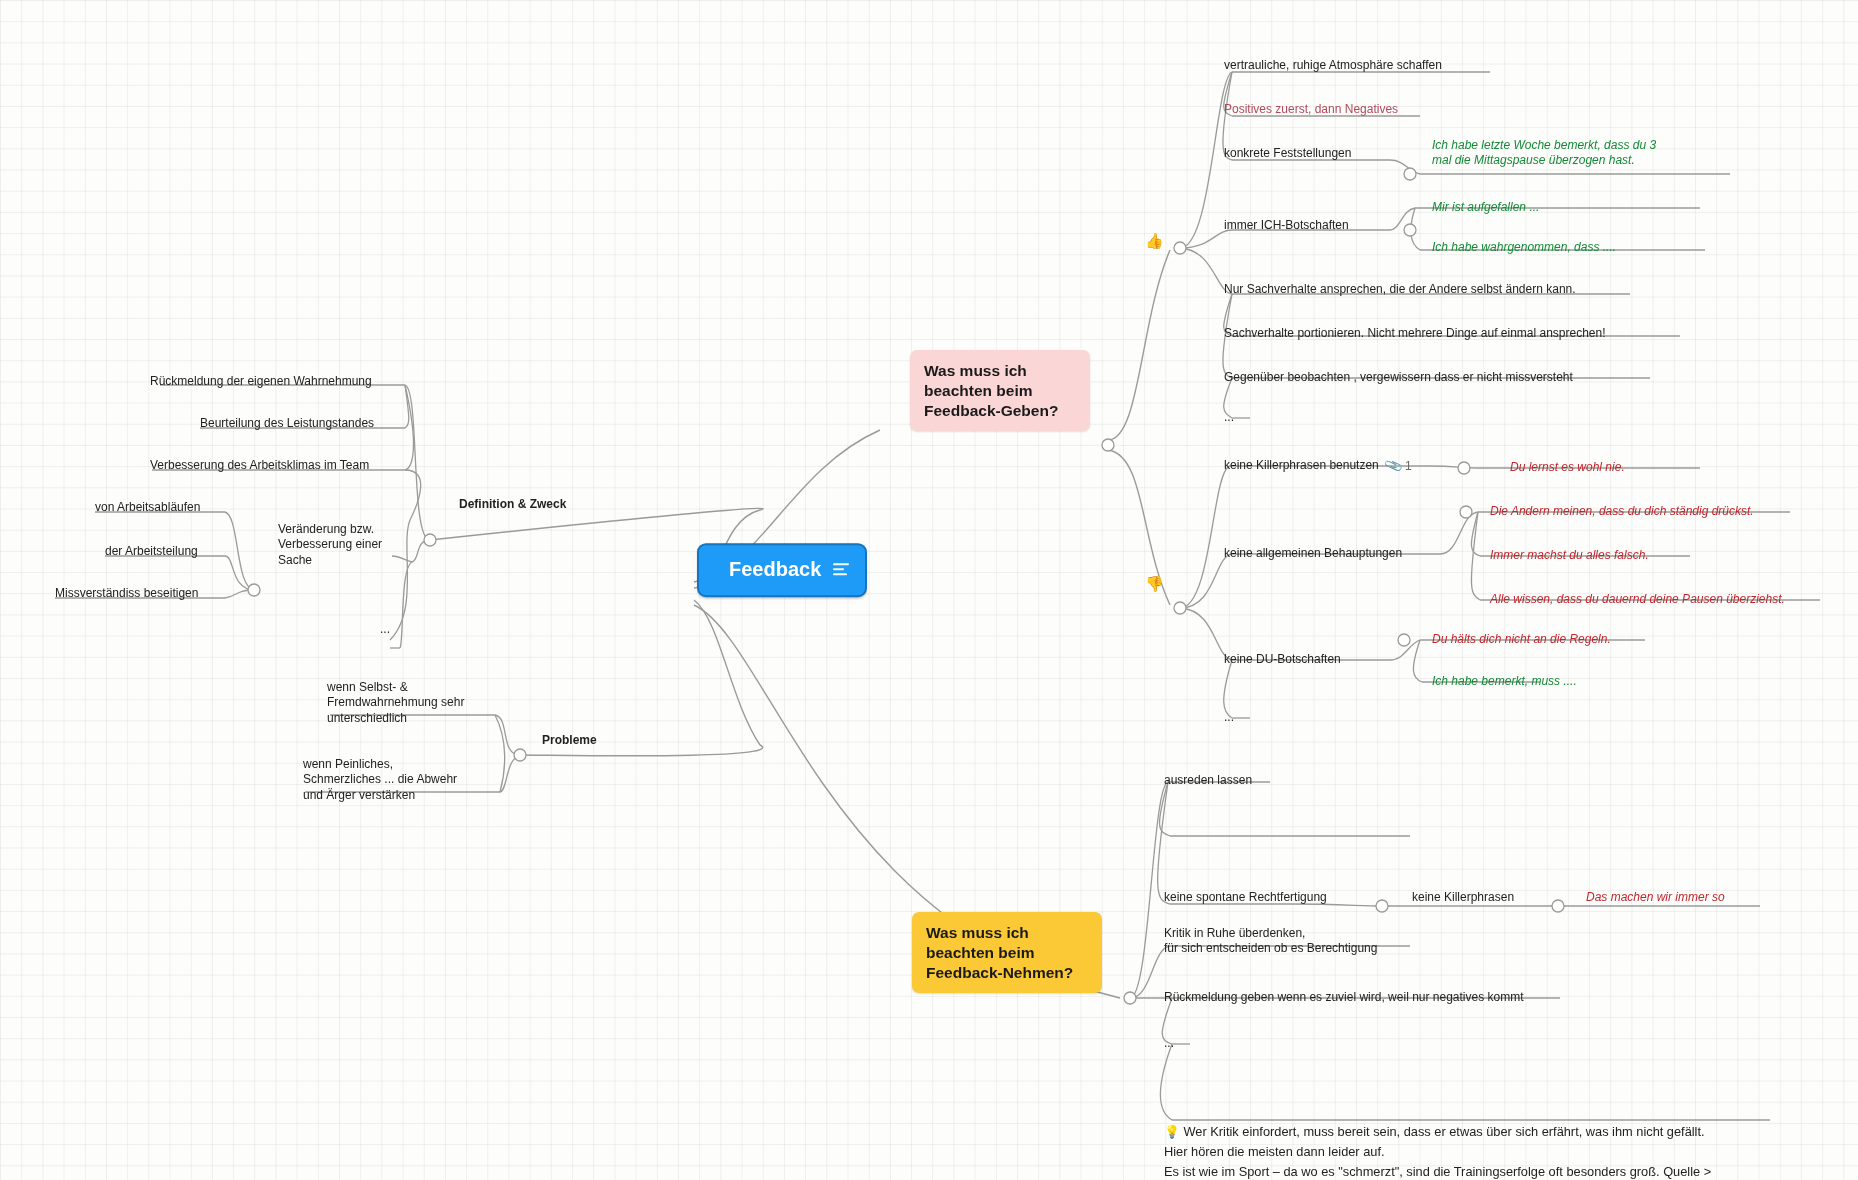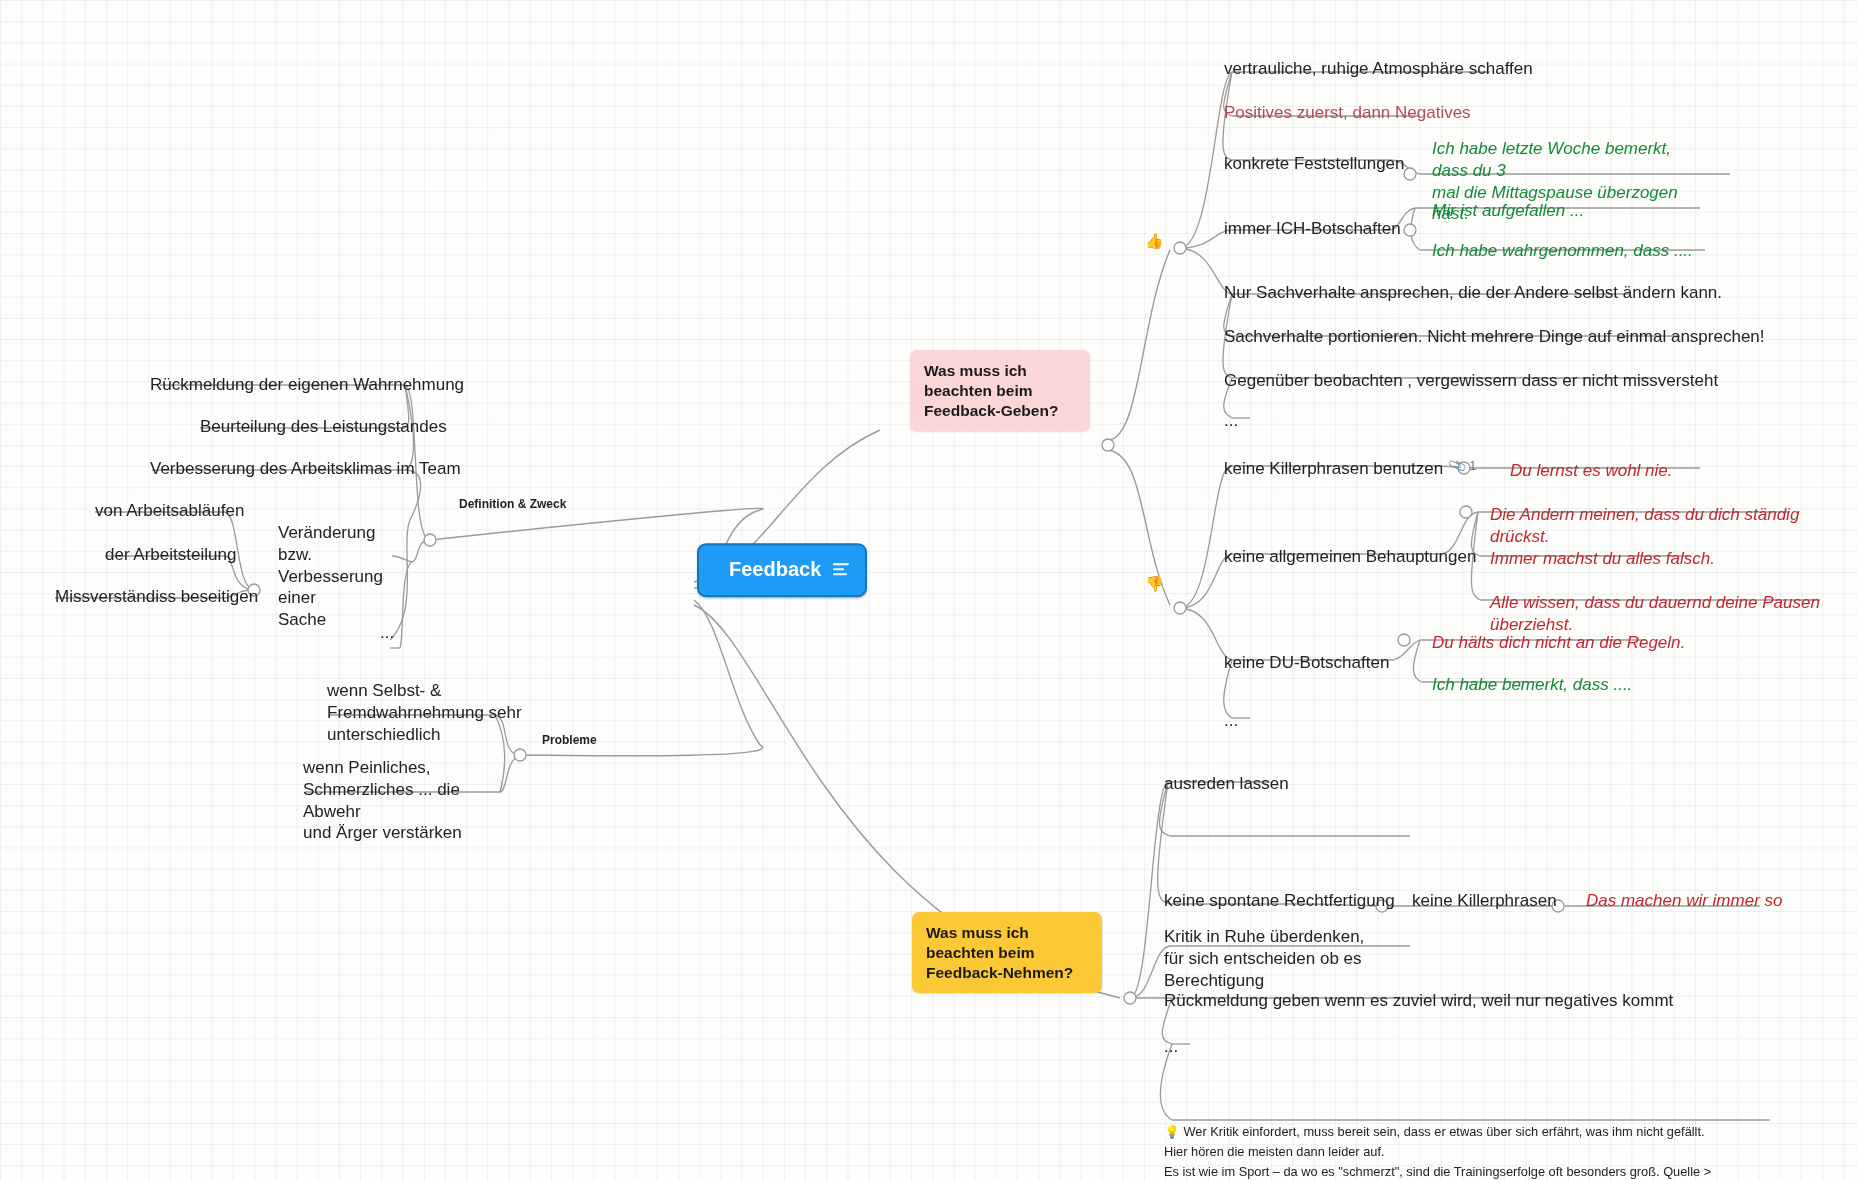--- a/index.html
+++ b/index.html
@@ -74,21 +74,21 @@
     font-size: 15.5px;
     font-weight: bold;
     padding: 11px 14px;
     box-shadow: 0 1px 2px rgba(0,0,0,0.12);
   }
   .branch-pink { background: #fbd6d7; color: #1a1a1a; }
   .branch-yellow { background: #fcc936; color: #1a1a1a; }
 
   
   .label {
-    font-size: 17px;
+    font-size: 12px;
     color: #222;
     white-space: pre-line;
   }
   .label.big {
     font-size: 12px;
     font-weight: bold;
   }
   .label.red-i { color: #c0272d; font-style: italic; }
   .label.green-i { color: #138a36; font-style: italic; }
   .label.pinkish { color: #b14a5a; }
@@ -302,21 +302,21 @@
 
   <div class="node branch-box branch-pink" style="left:910px; top:350px; width:180px; white-space:pre-line;">Was muss ich
 beachten beim
 Feedback-Geben?</div>
 
   <span class="emoji" style="left:1145px; top:232px;">👍</span>
   <span class="emoji" style="left:1145px; top:575px;">👎</span>
 
   <div class="node label" style="left:1224px; top:58px;">vertrauliche, ruhige Atmosphäre schaffen</div>
   <div class="node label pinkish" style="left:1224px; top:102px;">Positives zuerst, dann Negatives</div>
-  <div class="node label" style="left:1224px; top:146px;margin-top:7px;">konkrete Feststellungen</div>
+  <div class="node label" style="left:1224px; top:146px;">konkrete Feststellungen</div>
   <div class="node label green-i" style="left:1432px; top:138px; width:260px;">Ich habe letzte Woche bemerkt, dass du 3
 mal die Mittagspause überzogen hast.</div>
   <div class="node label" style="left:1224px; top:218px;">immer ICH-Botschaften</div>
   <div class="node label green-i" style="left:1432px; top:200px;">Mir ist aufgefallen ...</div>
   <div class="node label green-i" style="left:1432px; top:240px;">Ich habe wahrgenommen, dass ....</div>
   <div class="node label" style="left:1224px; top:282px;">Nur Sachverhalte ansprechen, die der Andere selbst ändern kann.</div>
   <div class="node label" style="left:1224px; top:326px;">Sachverhalte portionieren. Nicht mehrere Dinge auf einmal ansprechen!</div>
   <div class="node label" style="left:1224px; top:370px;">Gegenüber beobachten , vergewissern dass er nicht missversteht</div>
   <div class="node label" style="left:1224px; top:410px;">...</div>
 
@@ -329,21 +329,21 @@
   </div>
   <div class="node label red-i" style="left:1510px; top:460px;">Du lernst es wohl nie.</div>
 
   <div class="node label" style="left:1224px; top:546px;">keine allgemeinen Behauptungen</div>
   <div class="node label red-i" style="left:1490px; top:504px;">Die Andern meinen, dass du dich ständig drückst.</div>
   <div class="node label red-i" style="left:1490px; top:548px;">Immer machst du alles falsch.</div>
   <div class="node label red-i" style="left:1490px; top:592px;">Alle wissen, dass du dauernd deine Pausen überziehst.</div>
 
   <div class="node label" style="left:1224px; top:652px;">keine DU-Botschaften</div>
   <div class="node label red-i" style="left:1432px; top:632px;">Du hälts dich nicht an die Regeln.</div>
-  <div class="node label green-i" style="left:1432px; top:674px;">Ich habe bemerkt, dass ....</div>
+  <div class="node label green-i" style="left:1432px; top:674px;">Ich habe bemerkt, muss ....</div>
   <div class="node label" style="left:1224px; top:710px;">...</div>
 
   <div class="node branch-box branch-yellow" style="left:912px; top:912px; width:190px; white-space:pre-line;">Was muss ich
 beachten beim
 Feedback-Nehmen?</div>
 
   <div class="node label" style="left:1164px; top:773px;">ausreden lassen</div>
   <div class="node label" style="left:1164px; top:890px;">keine spontane Rechtfertigung</div>
   <div class="node label" style="left:1412px; top:890px;">keine Killerphrasen</div>
   <div class="node label red-i" style="left:1586px; top:890px;">Das machen wir immer so</div>

